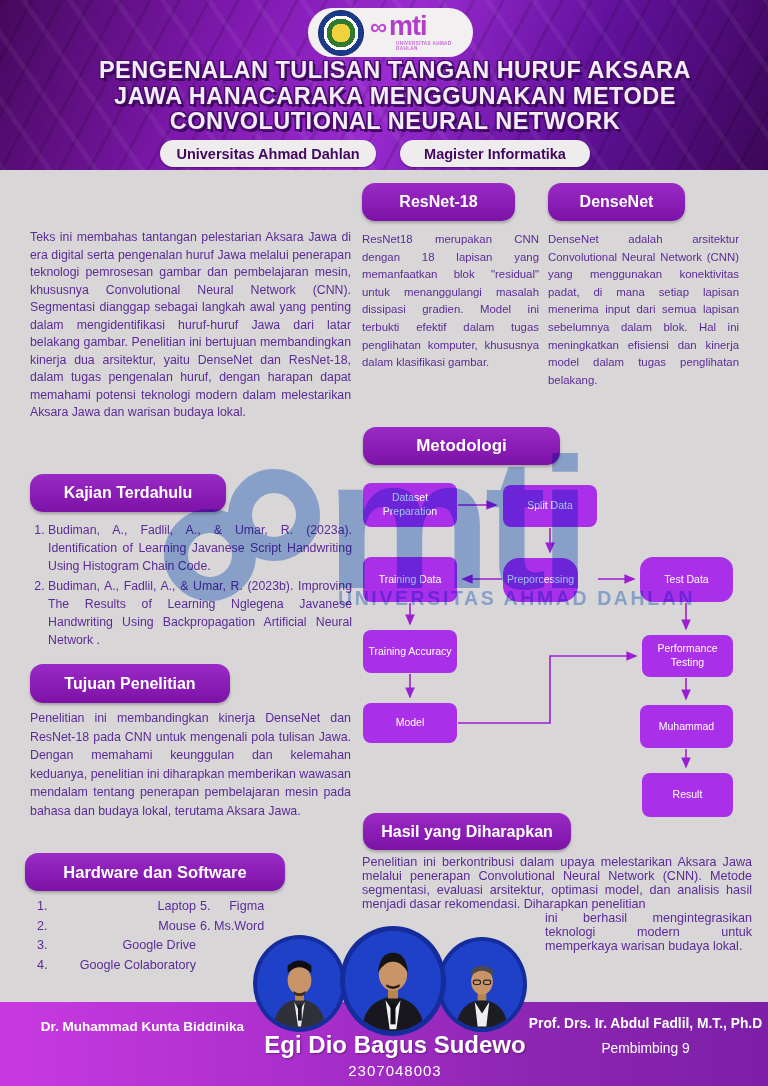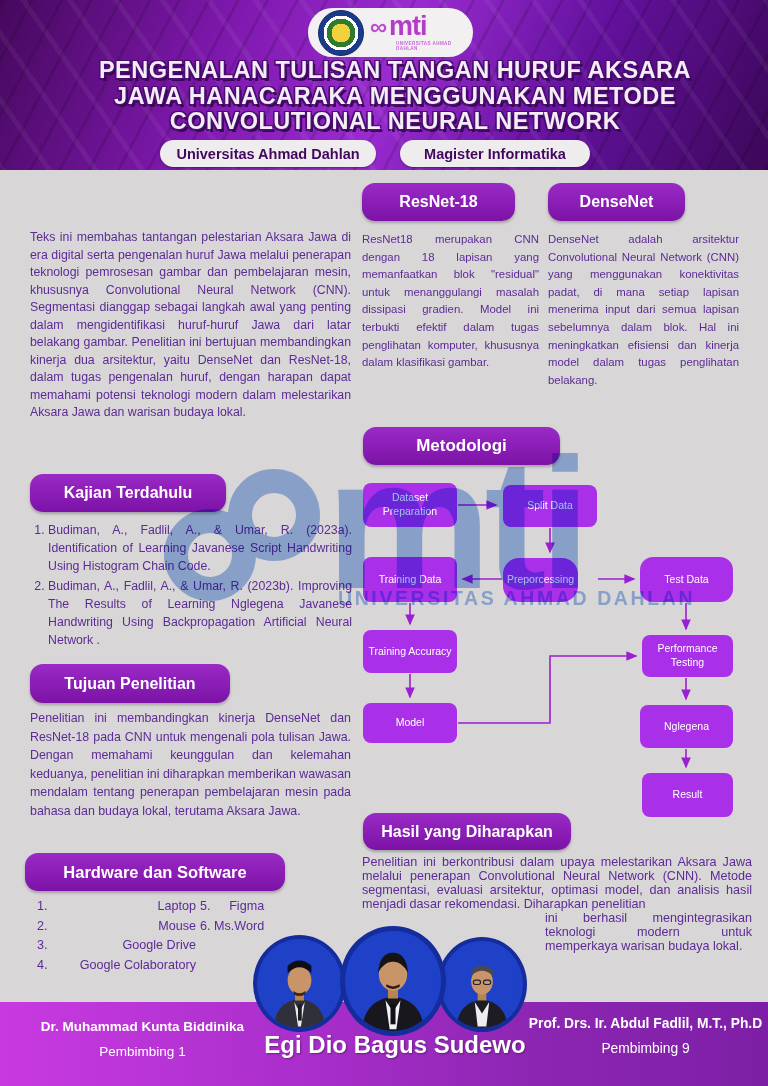--- a/index.html
+++ b/index.html
@@ -205,21 +205,21 @@
       </g>
     </svg>
     <div class="node n-split">Split Data</div>
     <div class="node n-dataset">Dataset Preparation</div>
     <div class="node n-train">Training Data</div>
     <div class="node n-pre">Preporcessing</div>
     <div class="node n-test">Test Data</div>
     <div class="node n-perf">Performance Testing</div>
     <div class="node n-tacc">Training Accuracy</div>
     <div class="node n-model">Model</div>
-    <div class="node n-acc">Nglegena</div>
+    <div class="node n-acc">Muhammad</div>
     <div class="node n-result">Result</div>
   </div>
 
   <div class="sec-btn" id="b-hasil">Hasil yang Diharapkan</div>
   <div class="body-txt" id="t-hasil">
     <p>Penelitian ini berkontribusi dalam upaya melestarikan Aksara Jawa melalui penerapan Convolutional Neural Network (CNN). Metode segmentasi, evaluasi arsitektur, optimasi model, dan analisis hasil menjadi dasar rekomendasi. Diharapkan penelitian</p>
     <p class="p2">ini berhasil mengintegrasikan teknologi modern untuk memperkaya warisan budaya lokal.</p>
   </div>
 
   <div class="watermark">
@@ -230,21 +230,20 @@
       </svg>
       <span class="wm-mti">mti</span>
     </div>
     <div class="wm-sub">UNIVERSITAS AHMAD DAHLAN</div>
   </div>
 
   <div class="footer"></div>
 
   <div class="sup" id="sup-left">
     <div class="nm">Dr. Muhammad Kunta Biddinika</div>
-    <div>Pembimbing 1</div>
   </div>
   <div class="sup" id="sup-right">
     <div class="nm">Prof. Drs. Ir. Abdul Fadlil, M.T., Ph.D</div>
     <div>Pembimbing 9</div>
   </div>
 
   <div class="photo" id="ph-left">
     <svg viewBox="0 0 100 120">
       <rect width="100" height="120" fill="#1e41c8"></rect>
       <path d="M15,120 Q18,84 50,81 Q82,84 85,120 Z" fill="#30303a"></path>
@@ -276,15 +275,16 @@
       <rect x="44" y="70" width="12" height="12" fill="#b9854f"></rect>
       <ellipse cx="50" cy="56" rx="15" ry="18" fill="#c89468"></ellipse>
       <path d="M35,48 Q50,34 65,48 L65,40 Q50,28 35,40 Z" fill="#4a4a4e"></path>
       <rect x="38" y="54" width="10" height="6" rx="3" fill="none" stroke="#22222a" stroke-width="1.5"></rect>
       <rect x="52" y="54" width="10" height="6" rx="3" fill="none" stroke="#22222a" stroke-width="1.5"></rect>
     </svg>
   </div>
 
   <div class="student">
     <div class="nm">Egi Dio Bagus Sudewo</div>
+    <div class="nim">2307048003</div>
   </div>
 
 </div>
 
 </body></html>

